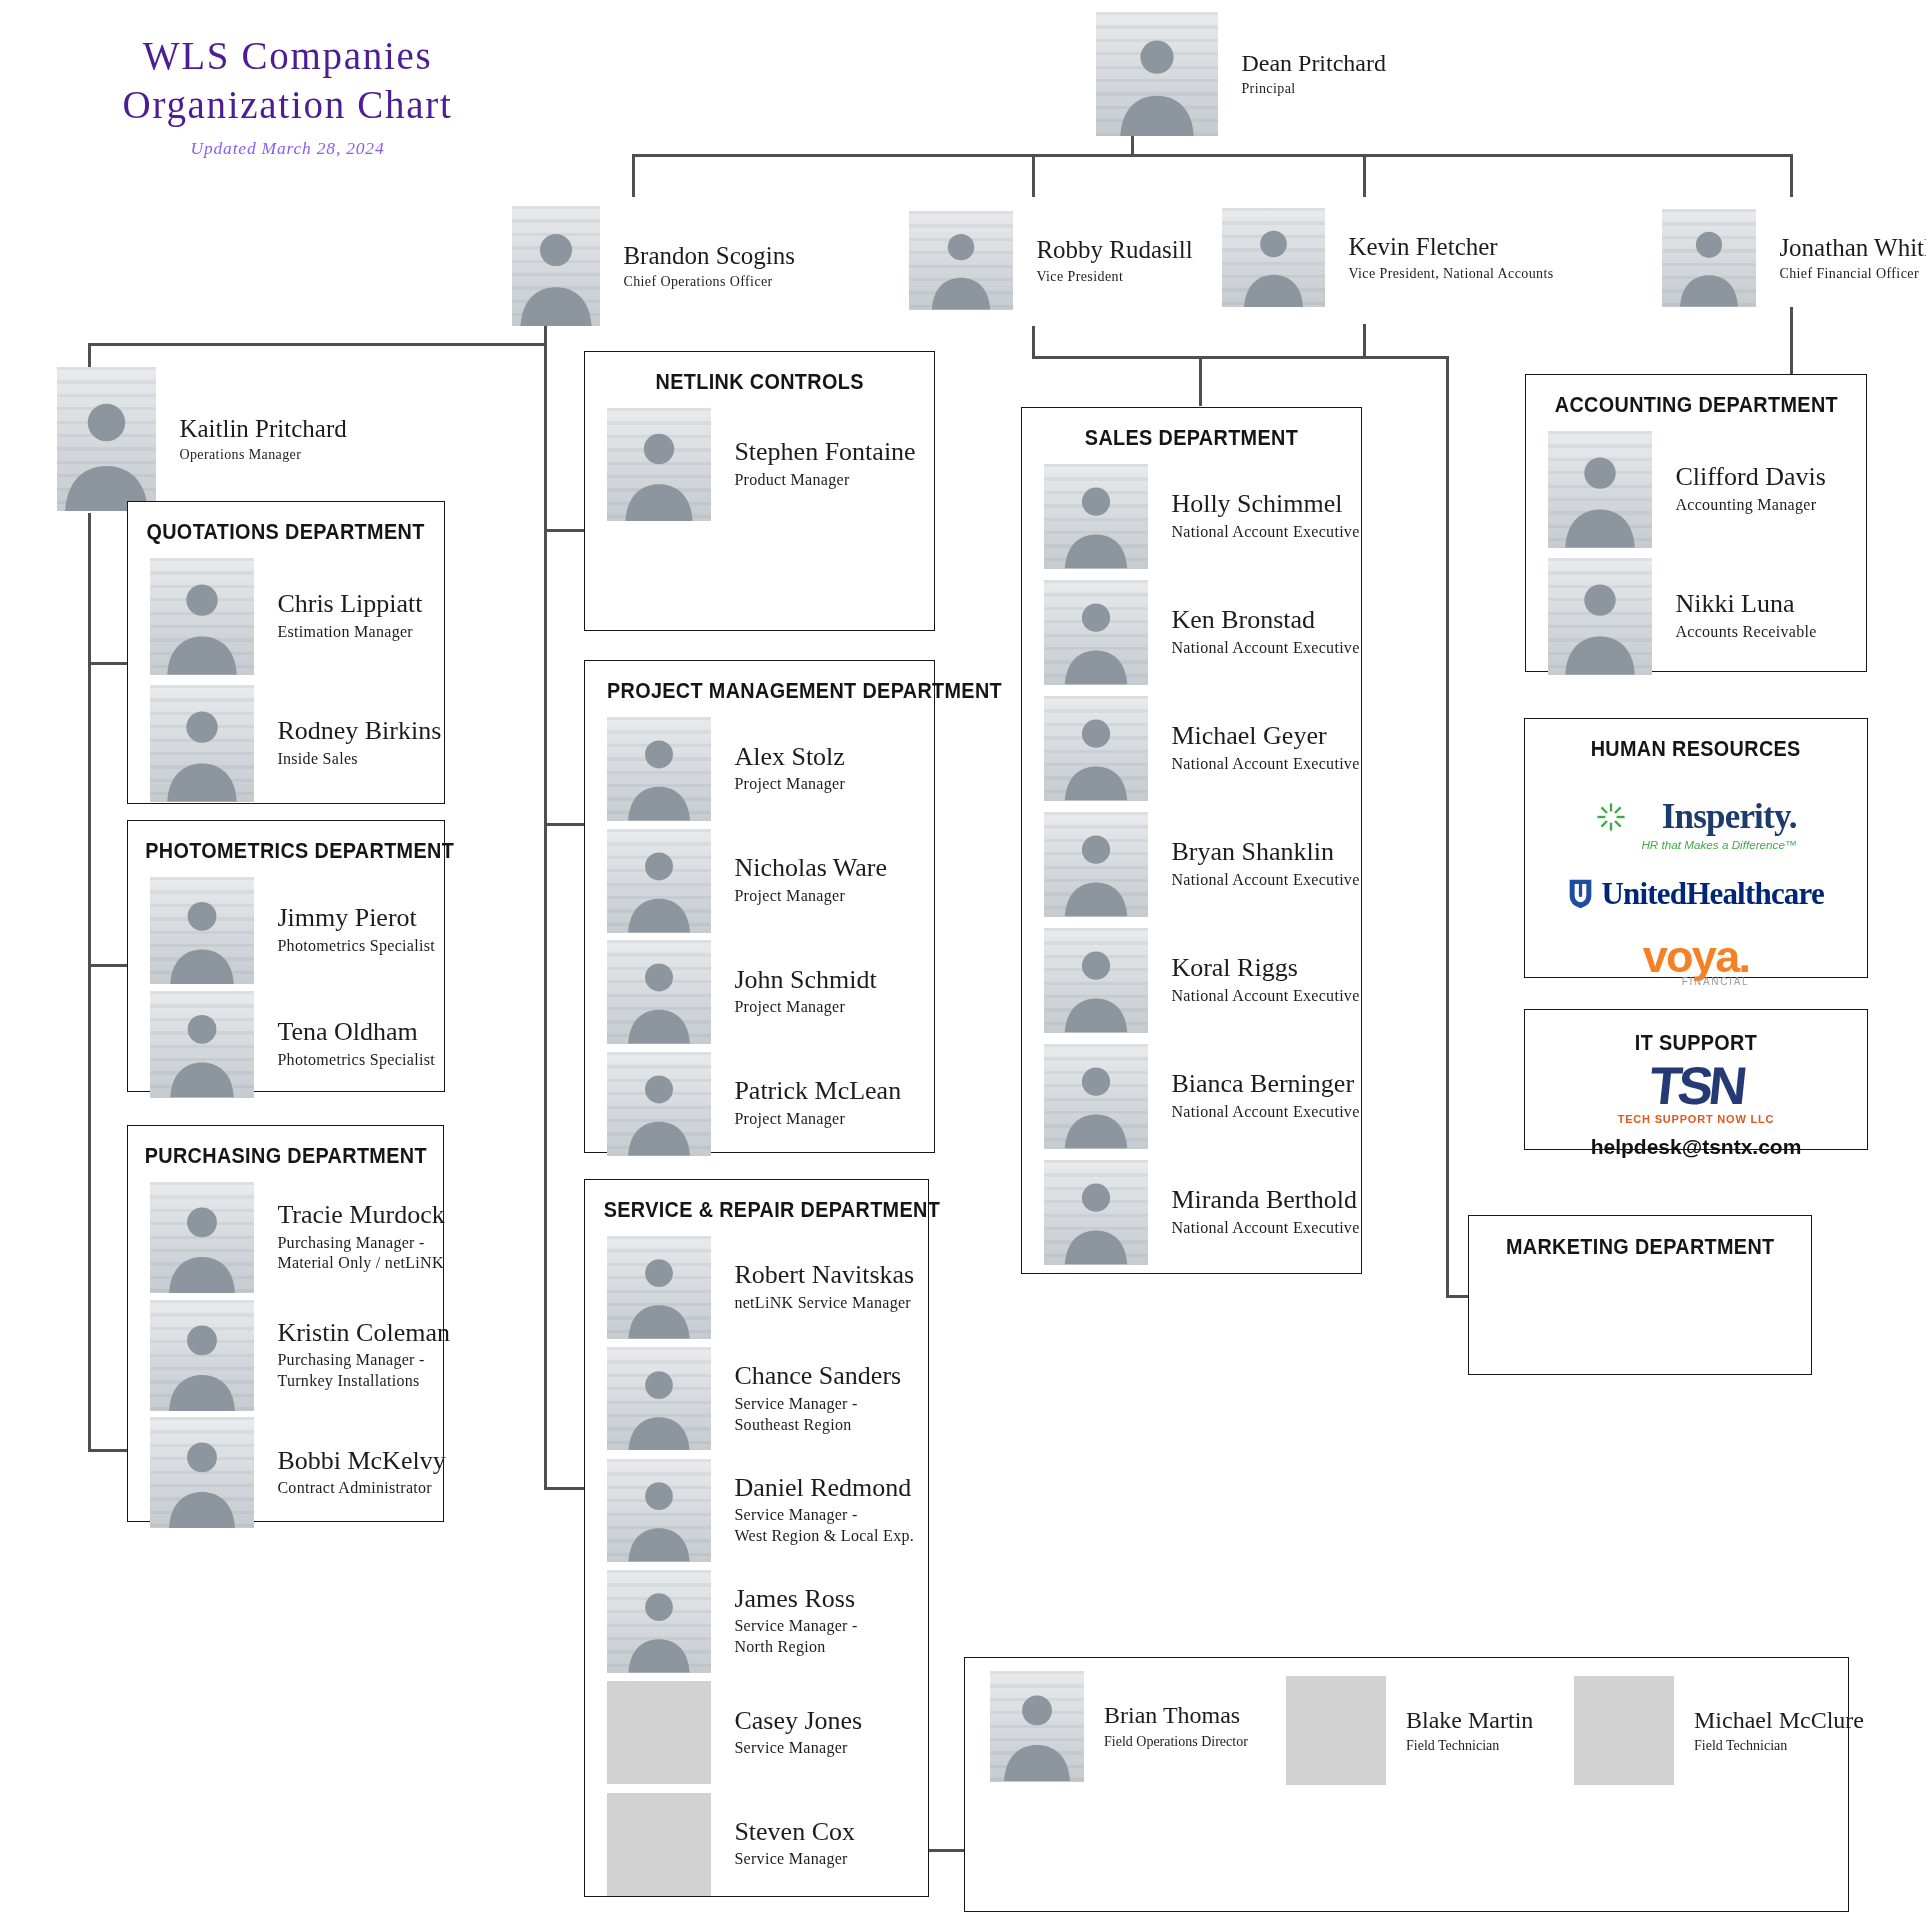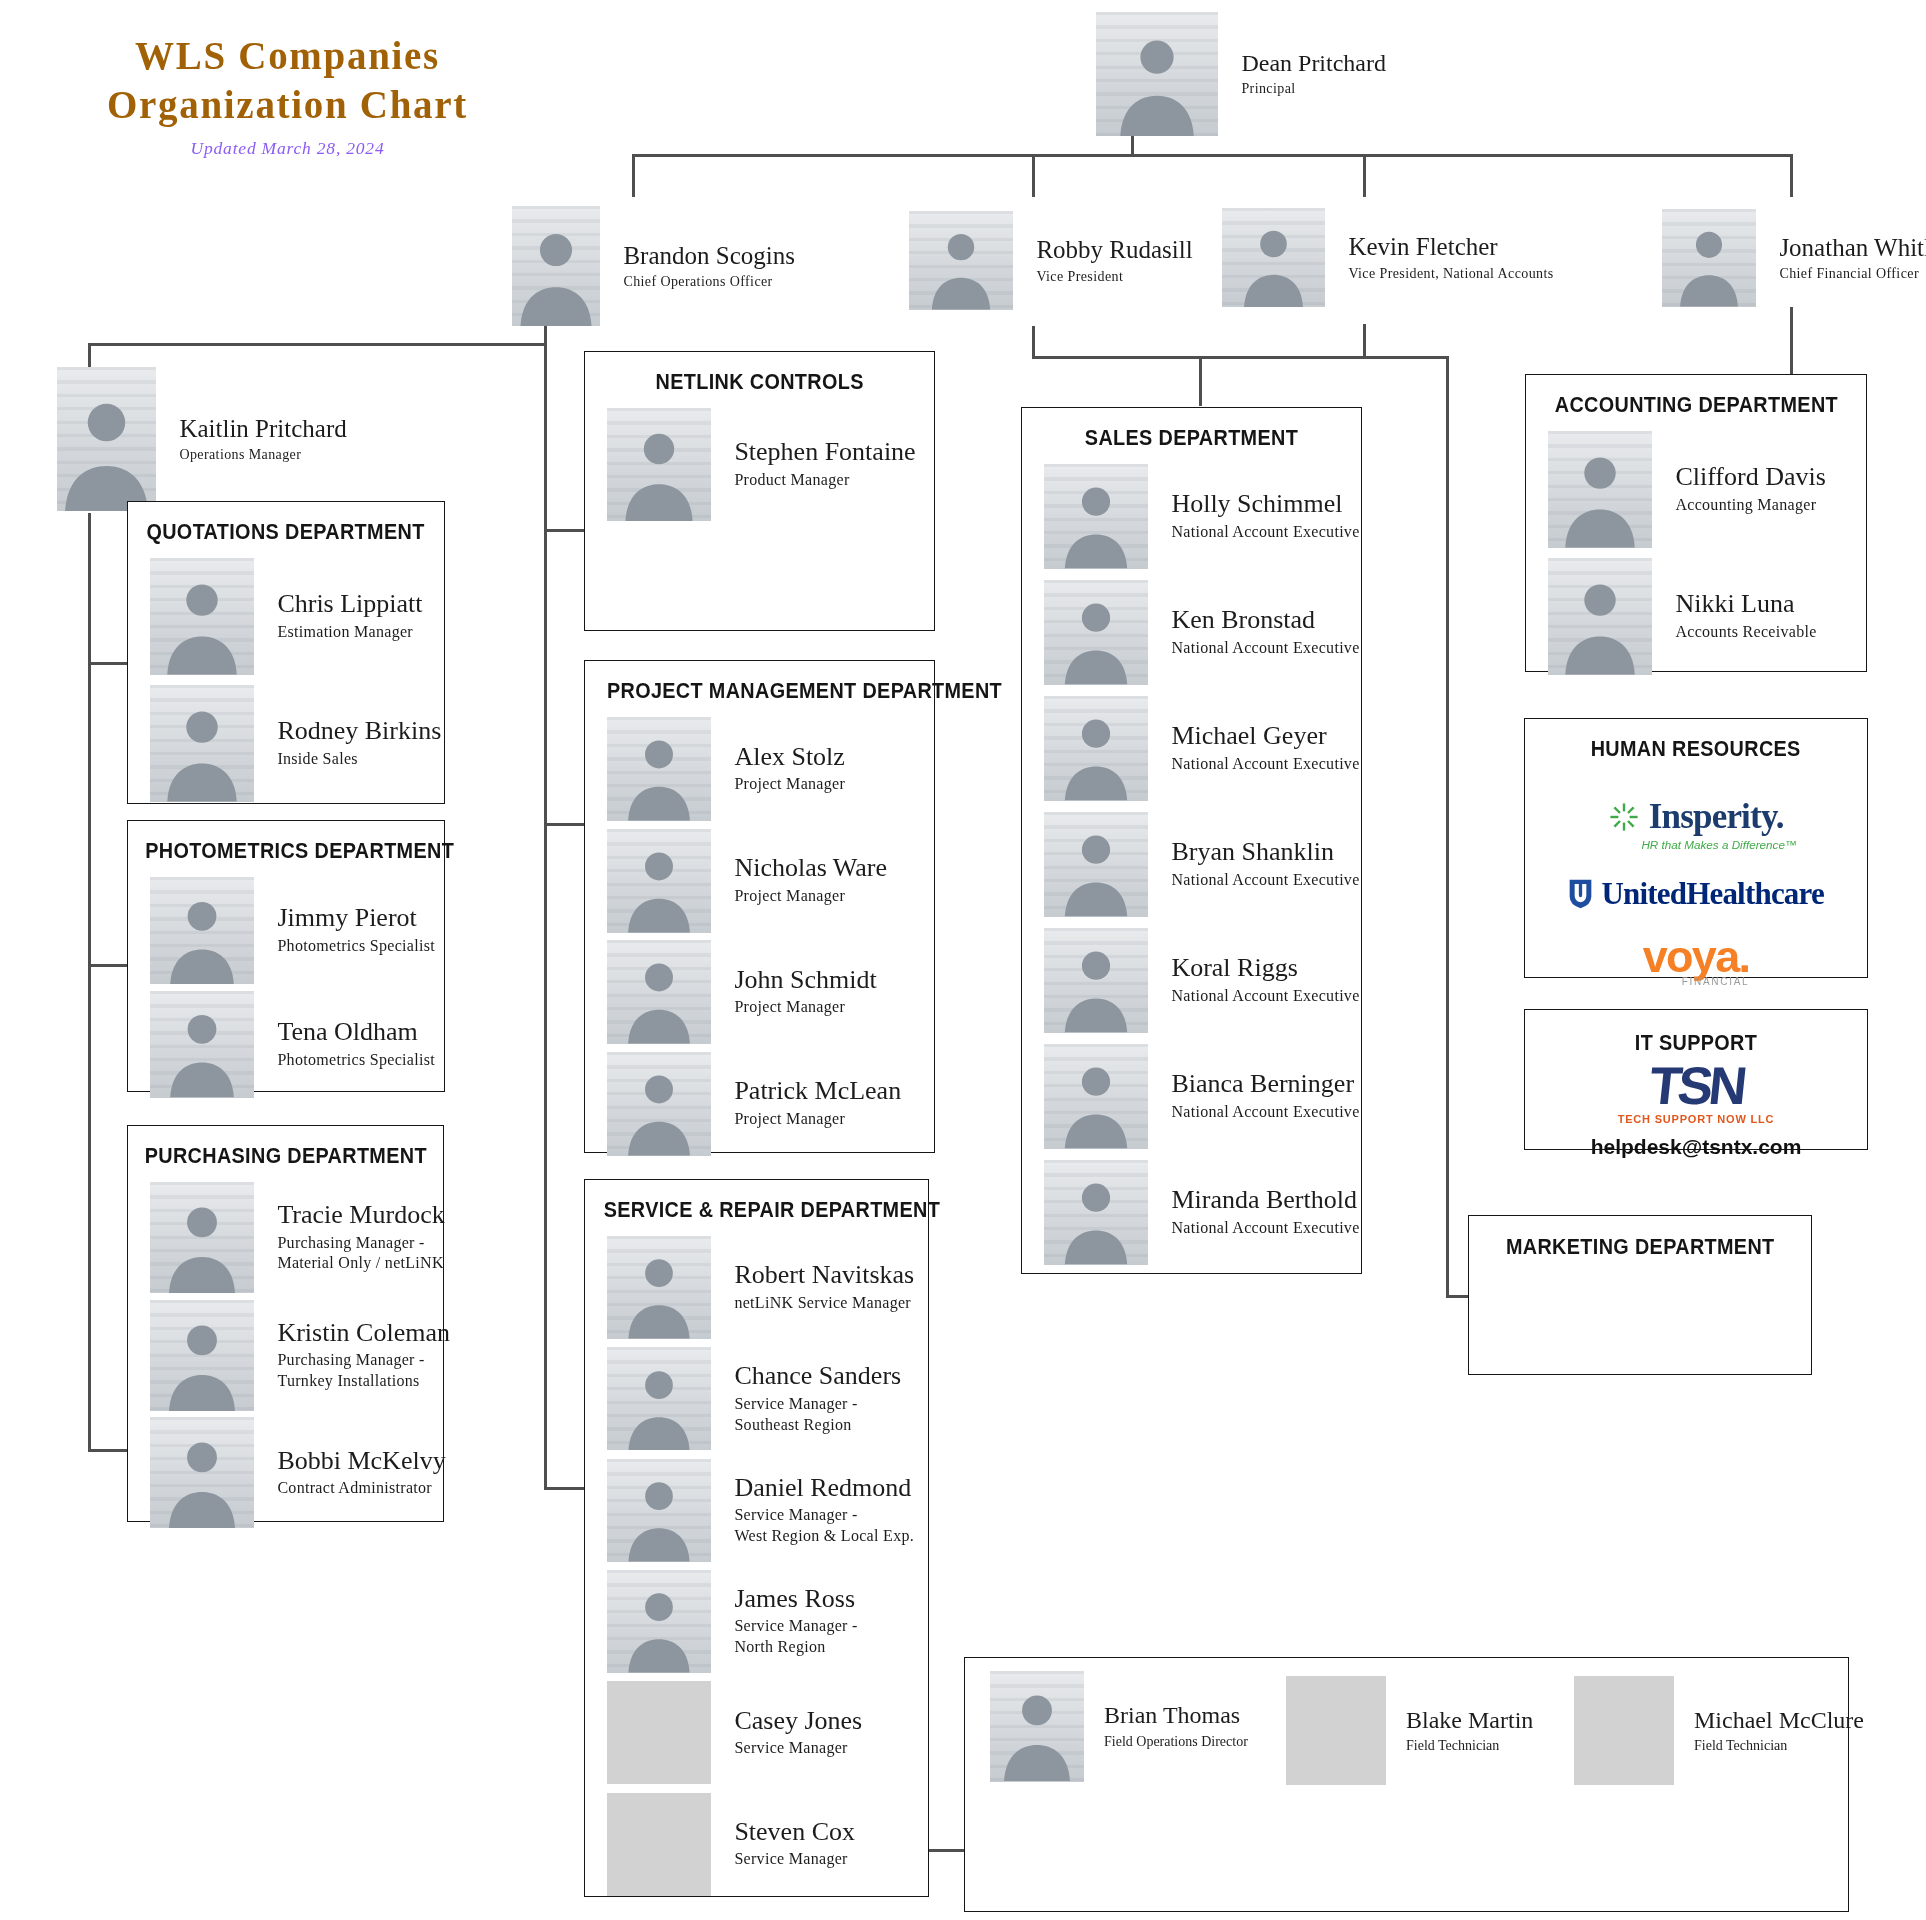--- a/index.html
+++ b/index.html
@@ -6,21 +6,21 @@
   .canvas { position:relative; width:1927px; height:1920px; background:#ffffff;
             font-family:"Liberation Serif", serif; color:#1c1c1c; overflow:hidden; }
 
   
   .hline, .vline { position:absolute; background:#4f4f4f; }
   .hline { height:2.5px; }
   .vline { width:2.5px; }
 
   
   .titleblock { position:absolute; left:83px; top:32px; width:409px; text-align:center; }
-  .titleblock .t1 { font-size:39px; letter-spacing:1.7px; line-height:1.25; color:#a16207;font-weight:bold; }
+  .titleblock .t1 { font-size:39px; letter-spacing:1.7px; line-height:1.25; color:#4c1d95; }
   .titleblock .sub { font-size:17.5px; font-style:italic; margin-top:8.3px; letter-spacing:0.8px; color:#8b5cf6; }
 
   
   .photo { position:relative; flex:none; overflow:hidden;
            background:linear-gradient(180deg,#e9ebed 0%,#d4d8dc 55%,#c6cbd0 100%); }
   .photo::before { content:""; position:absolute; inset:0;
            background:repeating-linear-gradient(180deg, rgba(110,120,132,0.10) 0 3.3px, rgba(0,0,0,0) 3.3px 13.4px); }
   .photo svg { position:absolute; left:0; bottom:0; width:100%; height:92%; }
   .photo.plain { background:#d2d2d2; }
   .photo.plain::before { display:none; }
@@ -38,21 +38,21 @@
   .box .hdr span { display:inline-block; transform:scaleX(0.9); transform-origin:center; white-space:nowrap; }
   .members { display:flex; flex-direction:column; padding:13.4px 0 0 22px; gap:var(--gap,8.3px); }
   .member { display:flex; align-items:center; gap:23.4px; }
   .member .photo { width:var(--pw,104px); height:var(--ph,115px); }
   .member .pname { font-size:26px; line-height:1.05; white-space:nowrap; }
   .member .ptitle { font-size:16px; margin-top:4.2px; white-space:pre-line; line-height:1.3; letter-spacing:0.3px; }
 
   
   .hrcol { display:flex; flex-direction:column; align-items:center; gap:25px; padding-top:35px; }
   .logo-insperity { text-align:center; font-family:"Liberation Serif", serif; }
-  .logo-insperity .row { display:flex; align-items:center; gap:8.3px; justify-content:center; }
+  .logo-insperity .row { display:flex; align-items:center; gap:8.3px; justify-content:space-between; }
   .logo-insperity .word { font-weight:700; font-size:35px; color:#1d3c6e; letter-spacing:-0.8px; }
   .logo-insperity .tag { font-family:"Liberation Sans", sans-serif; font-style:italic; font-size:11.7px;
                          color:#3faa47; margin-top:1.7px; margin-left:46px; }
   .logo-uhc { display:flex; align-items:center; gap:8.3px; }
   .logo-uhc .word { font-family:"Liberation Serif", serif; font-weight:700; font-size:31px; color:#002677; letter-spacing:-0.8px; }
   .logo-voya { text-align:center; font-family:"Liberation Sans", sans-serif; }
   .logo-voya .word { font-weight:700; font-size:45px; color:#f58025; letter-spacing:-1.7px; line-height:0.9; }
   .logo-voya .sub { font-size:10px; letter-spacing:1.7px; color:#9a9a9a; text-align:right; margin-top:-1.7px; }
   .itcol { display:flex; flex-direction:column; align-items:center; padding-top:5px; }
   .logo-tsn .word { font-family:"Liberation Sans", sans-serif; font-weight:700; font-size:53px;

